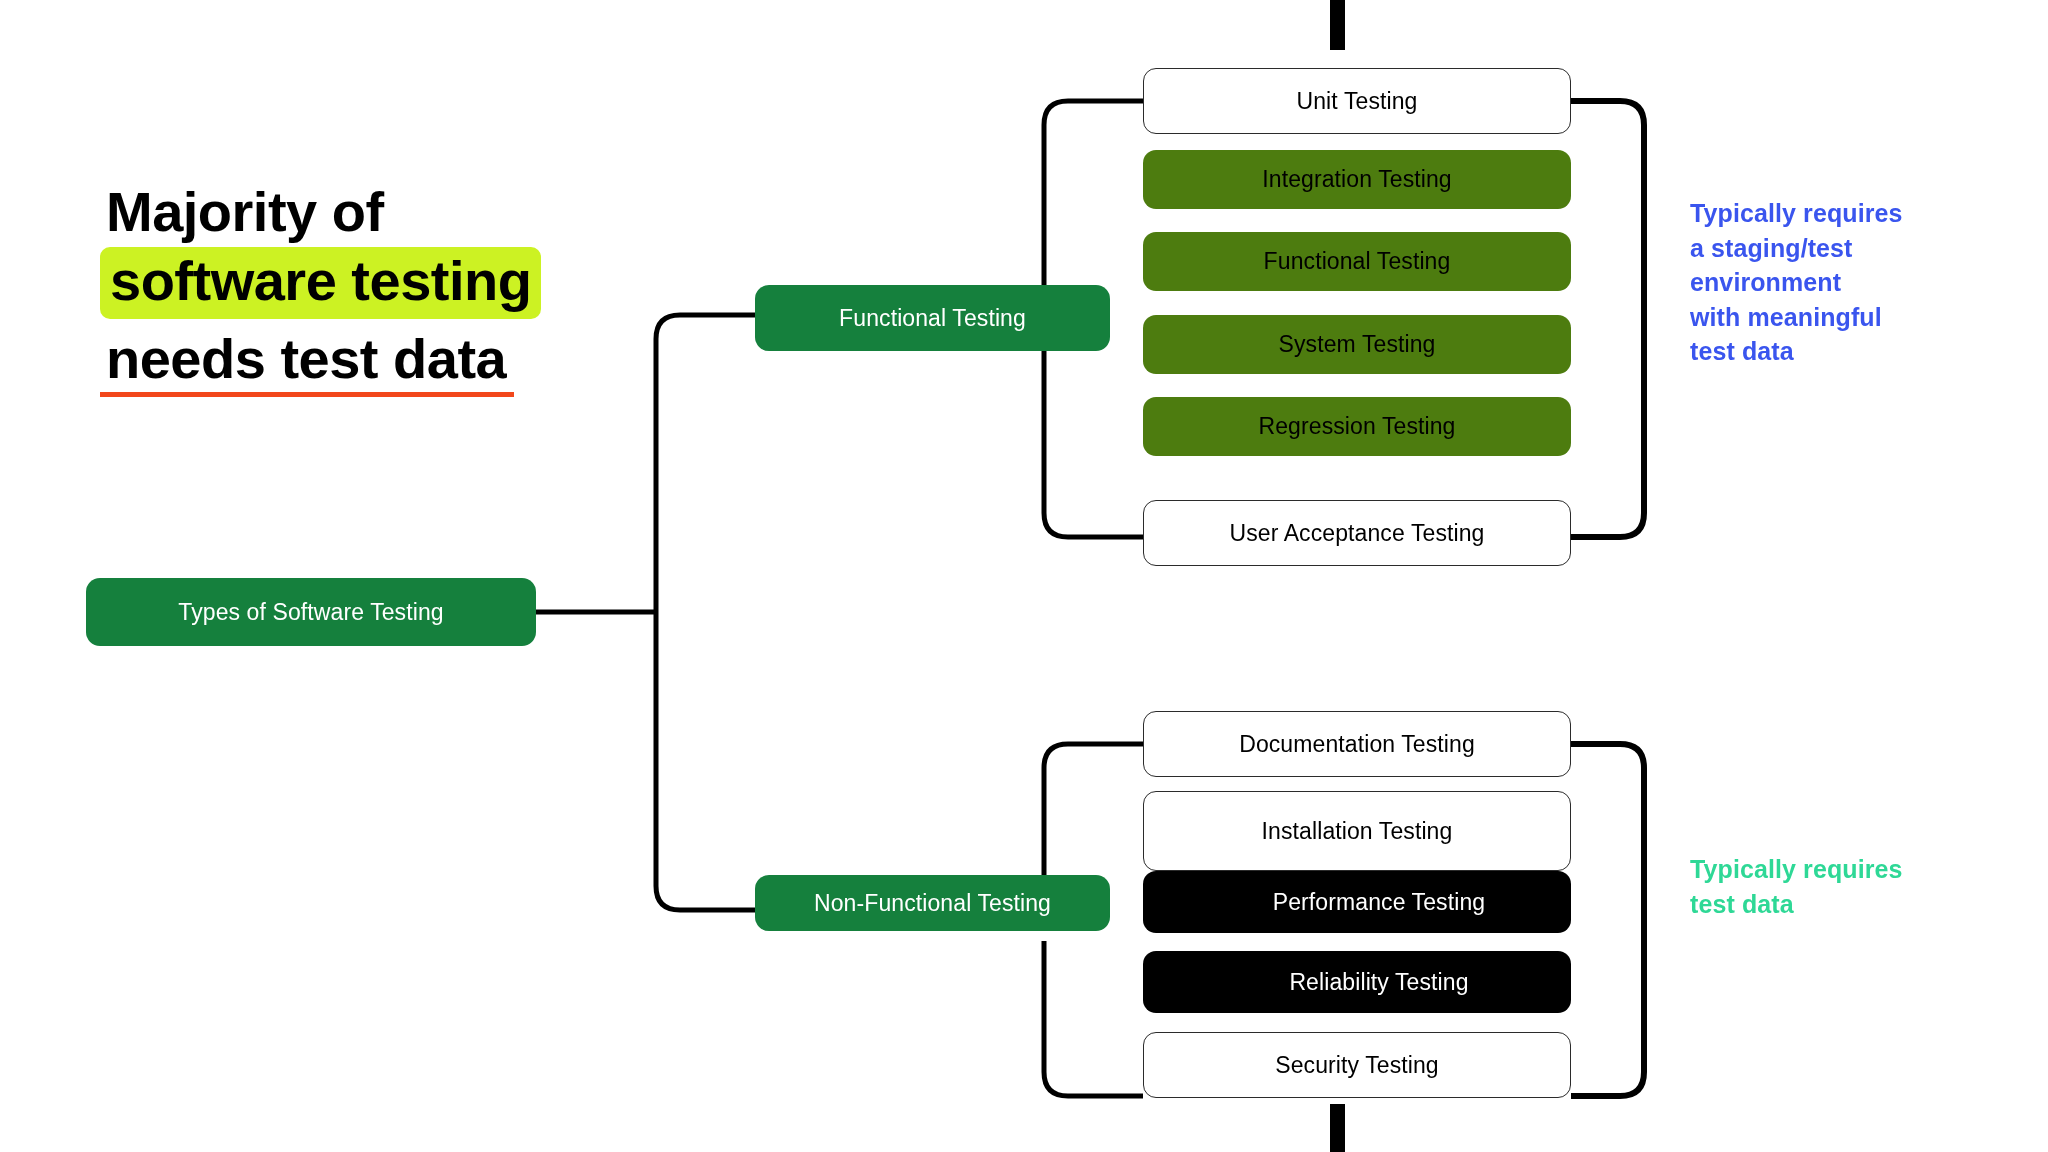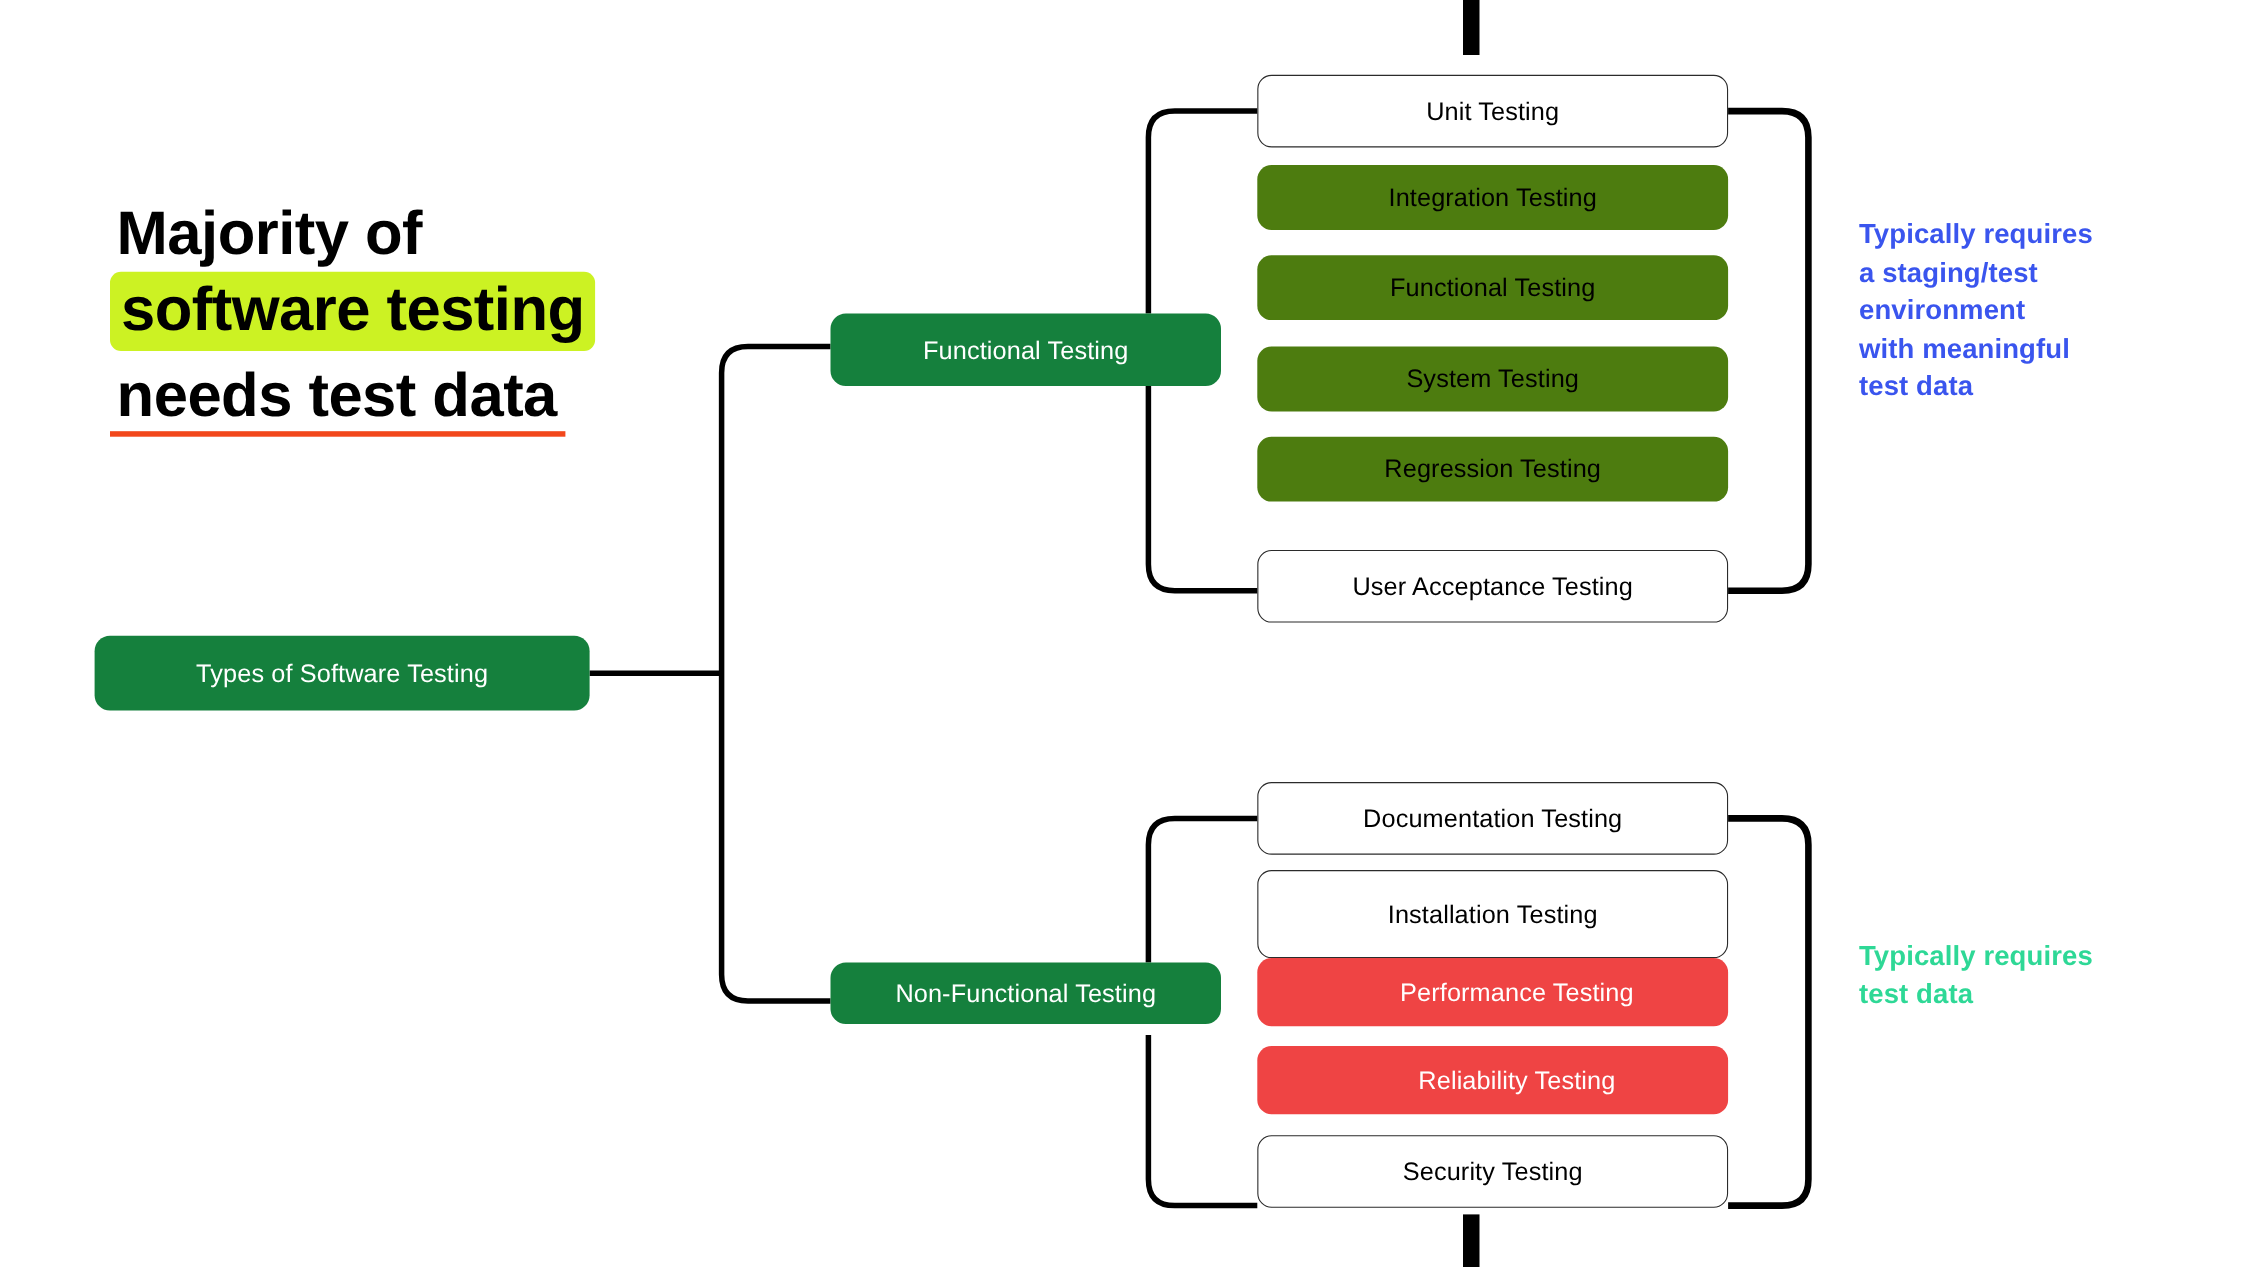--- a/index.html
+++ b/index.html
@@ -103,21 +103,21 @@
     background: #ffffff;
     border: 1.6px solid #2b2b2b;
     color: #000000;
   }
   .leaf.blue {
     background: #4d7c0f;
     border: none;
     color: #000000;
   }
   .leaf.green {
-    background: #ef4444;
+    background: #000000;
     border: none;
     color: #ffffff;
     padding-left: 44px;
   }
 
   
   .annotation {
     position: absolute;
     font-size: 25px;
     font-weight: bold;

